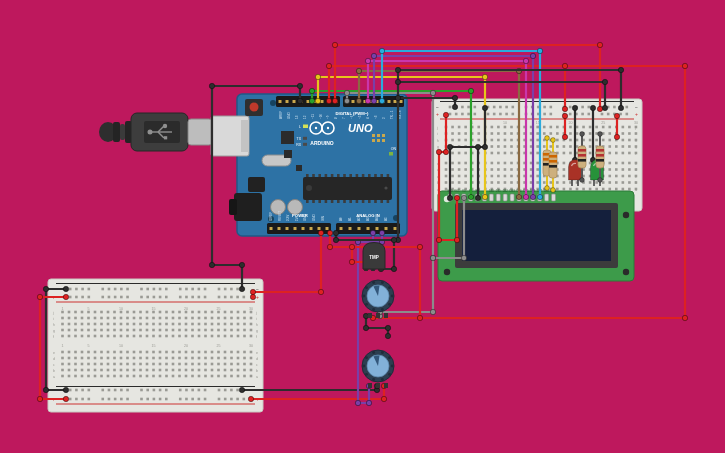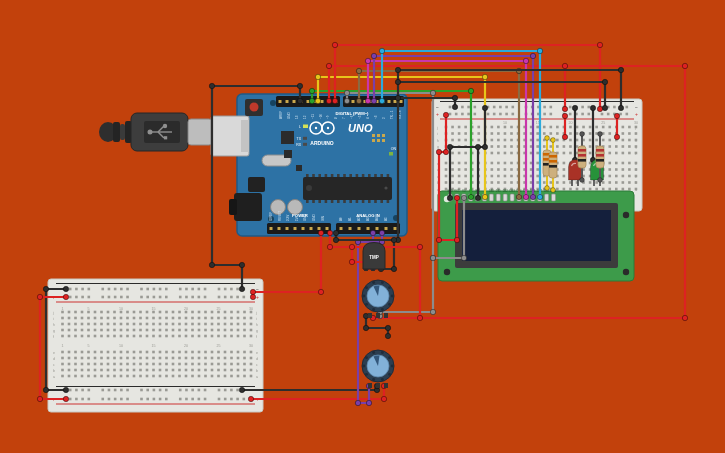--- a/index.html
+++ b/index.html
@@ -1,17 +1,17 @@
 <!DOCTYPE html>
 <html><head>
 <meta charset="utf-8">
 <style>
   html,body{margin:0;padding:0;background:#ffffff;}
   body{font-family:"Liberation Sans",sans-serif;}
-  #stage{position:relative;width:725px;height:453px;background:#c2410c;overflow:hidden;}
+  #stage{position:relative;width:725px;height:453px;background:#be185d;overflow:hidden;}
   svg{display:block;}
   text{font-family:"Liberation Sans",sans-serif;}
 </style>
 </head>
 <body>
 
 <div id="stage">
 <svg id="circuit" width="725" height="453" viewBox="0 0 725 453">
 
   <g id="bb-big">

